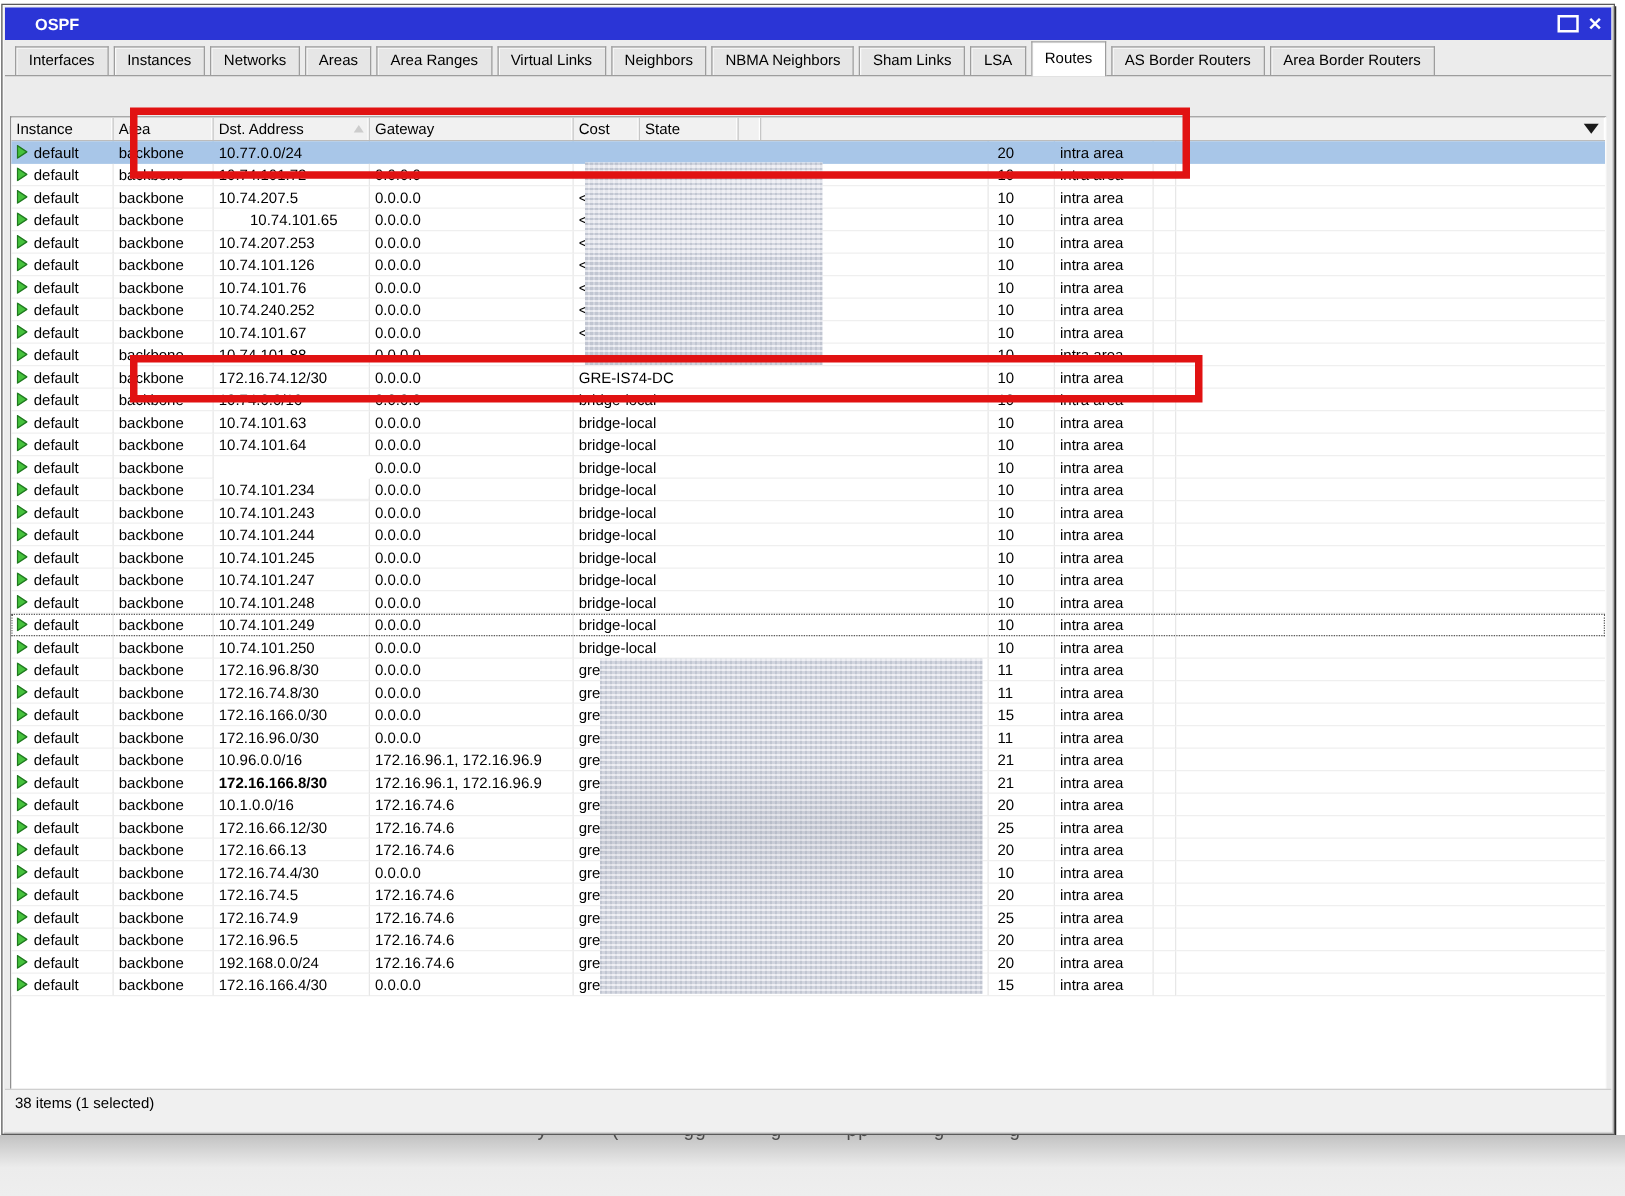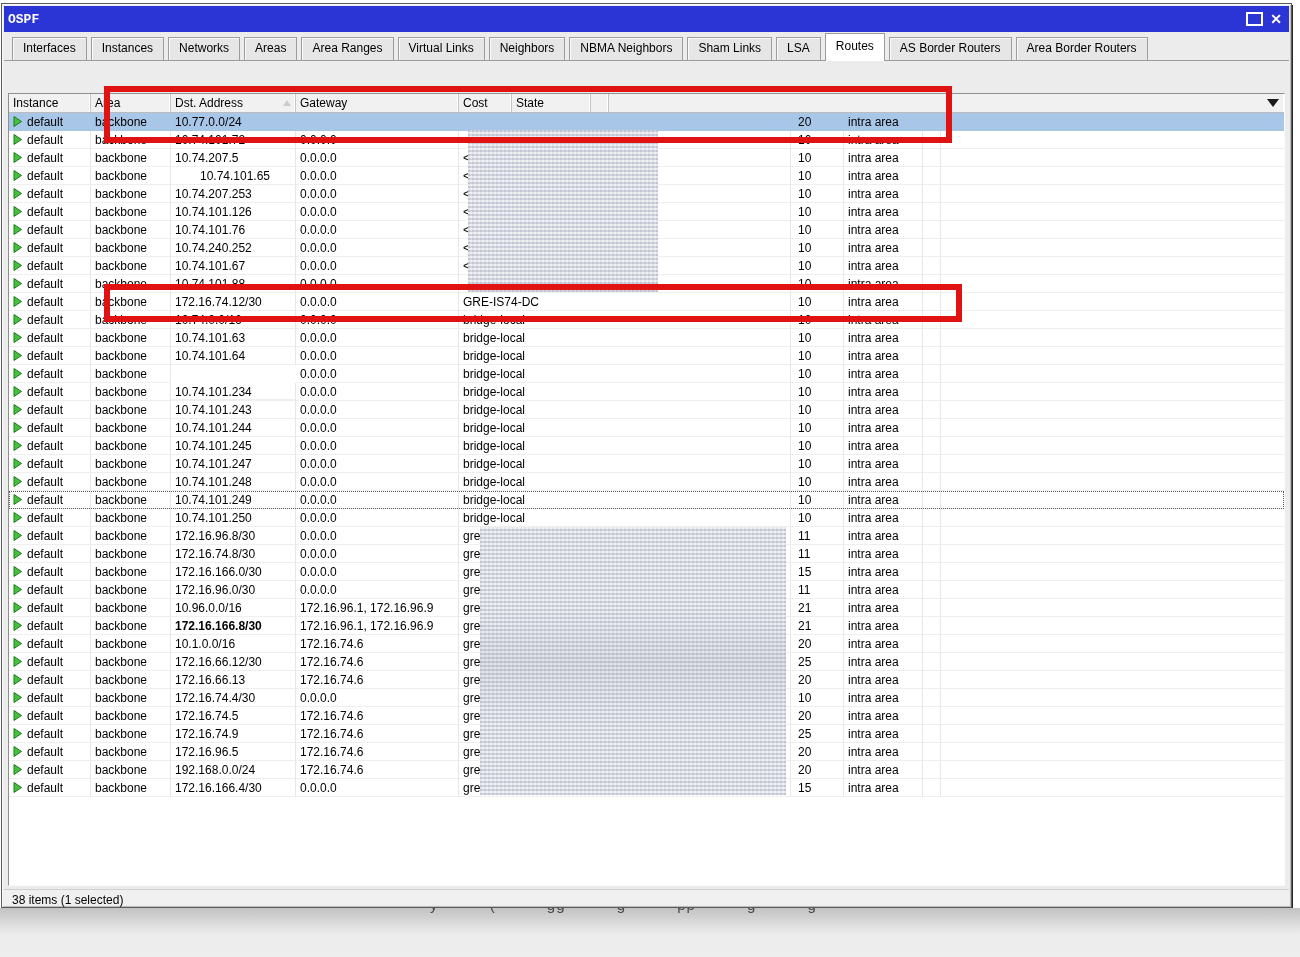--- a/index.html
+++ b/index.html
@@ -27,21 +27,21 @@
     position:absolute;left:1px;top:3px;width:1291px;height:905px;
     background:#ececec;
     border:1px solid #5a5a5a;
     box-shadow:inset 1px 1px 0 #fafafa, inset -1px -1px 0 #bdbdbd, 1px 2px 0 #2a2a2a;
     box-sizing:border-box;
   }
   .titlebar{
     position:absolute;left:2px;top:2px;right:2px;height:26px;
     display:flex;align-items:center;
   }
-  .titlebar-title{color:#ffffff;font-size:13px;font-weight:bold;padding-left:4px;font-family:Liberation Mono, monospace;}
+  .titlebar-title{color:#ffffff;font-size:13px;font-weight:bold;padding-left:24px;}
   .titlebar-buttons{margin-left:auto;display:flex;align-items:center;gap:7px;padding-right:7px;}
   .btn-max{width:13px;height:10px;border:2px solid #ffffff;background:transparent;}
   .btn-close{color:#ffffff;font-size:14px;font-weight:bold;line-height:14px;}
   
   .tabbar{
     position:absolute;left:2px;top:28px;right:2px;height:29px;
     border-bottom:1px solid #9d9d9d;box-sizing:border-box;
     padding-left:8px;display:flex;align-items:flex-end;
   }
   .tab{
@@ -119,21 +119,21 @@
     font-size:12px;color:#000;padding:2px 0 0 4px;
     white-space:nowrap;overflow:hidden;
   }
   .cell.c-instance{display:flex;align-items:center;padding:0;}
   .cell.c-instance svg{margin:0 5px 0 4px;flex:none;}
   .cell.c-cost{padding-left:7px;}
   .cell.c-fill{border-right:none;flex:1;}
   .row.sel .cell{border-bottom-color:#a8c6e8;border-right-color:#a8c6e8;}
   
   .statusbar{
-    position:absolute;left:2px;bottom:2px;right:2px;height:16px;
+    position:absolute;left:2px;bottom:2px;right:2px;height:34px;
     background:#f0f0f0;border-top:1px solid #cfcfcf;
     font-size:12px;color:#000;padding:3px 0 0 8px;box-sizing:border-box;
   }
   
   .redact{
     position:absolute;pointer-events:none;
     background-image:
       repeating-linear-gradient(0deg, rgba(150,158,178,0.28) 0 2px, rgba(244,244,248,0.55) 2px 4px),
       repeating-linear-gradient(90deg, rgba(150,158,178,0.25) 0 2px, rgba(238,238,244,0.5) 2px 4px);
     background-color:rgba(225,227,233,0.85);

